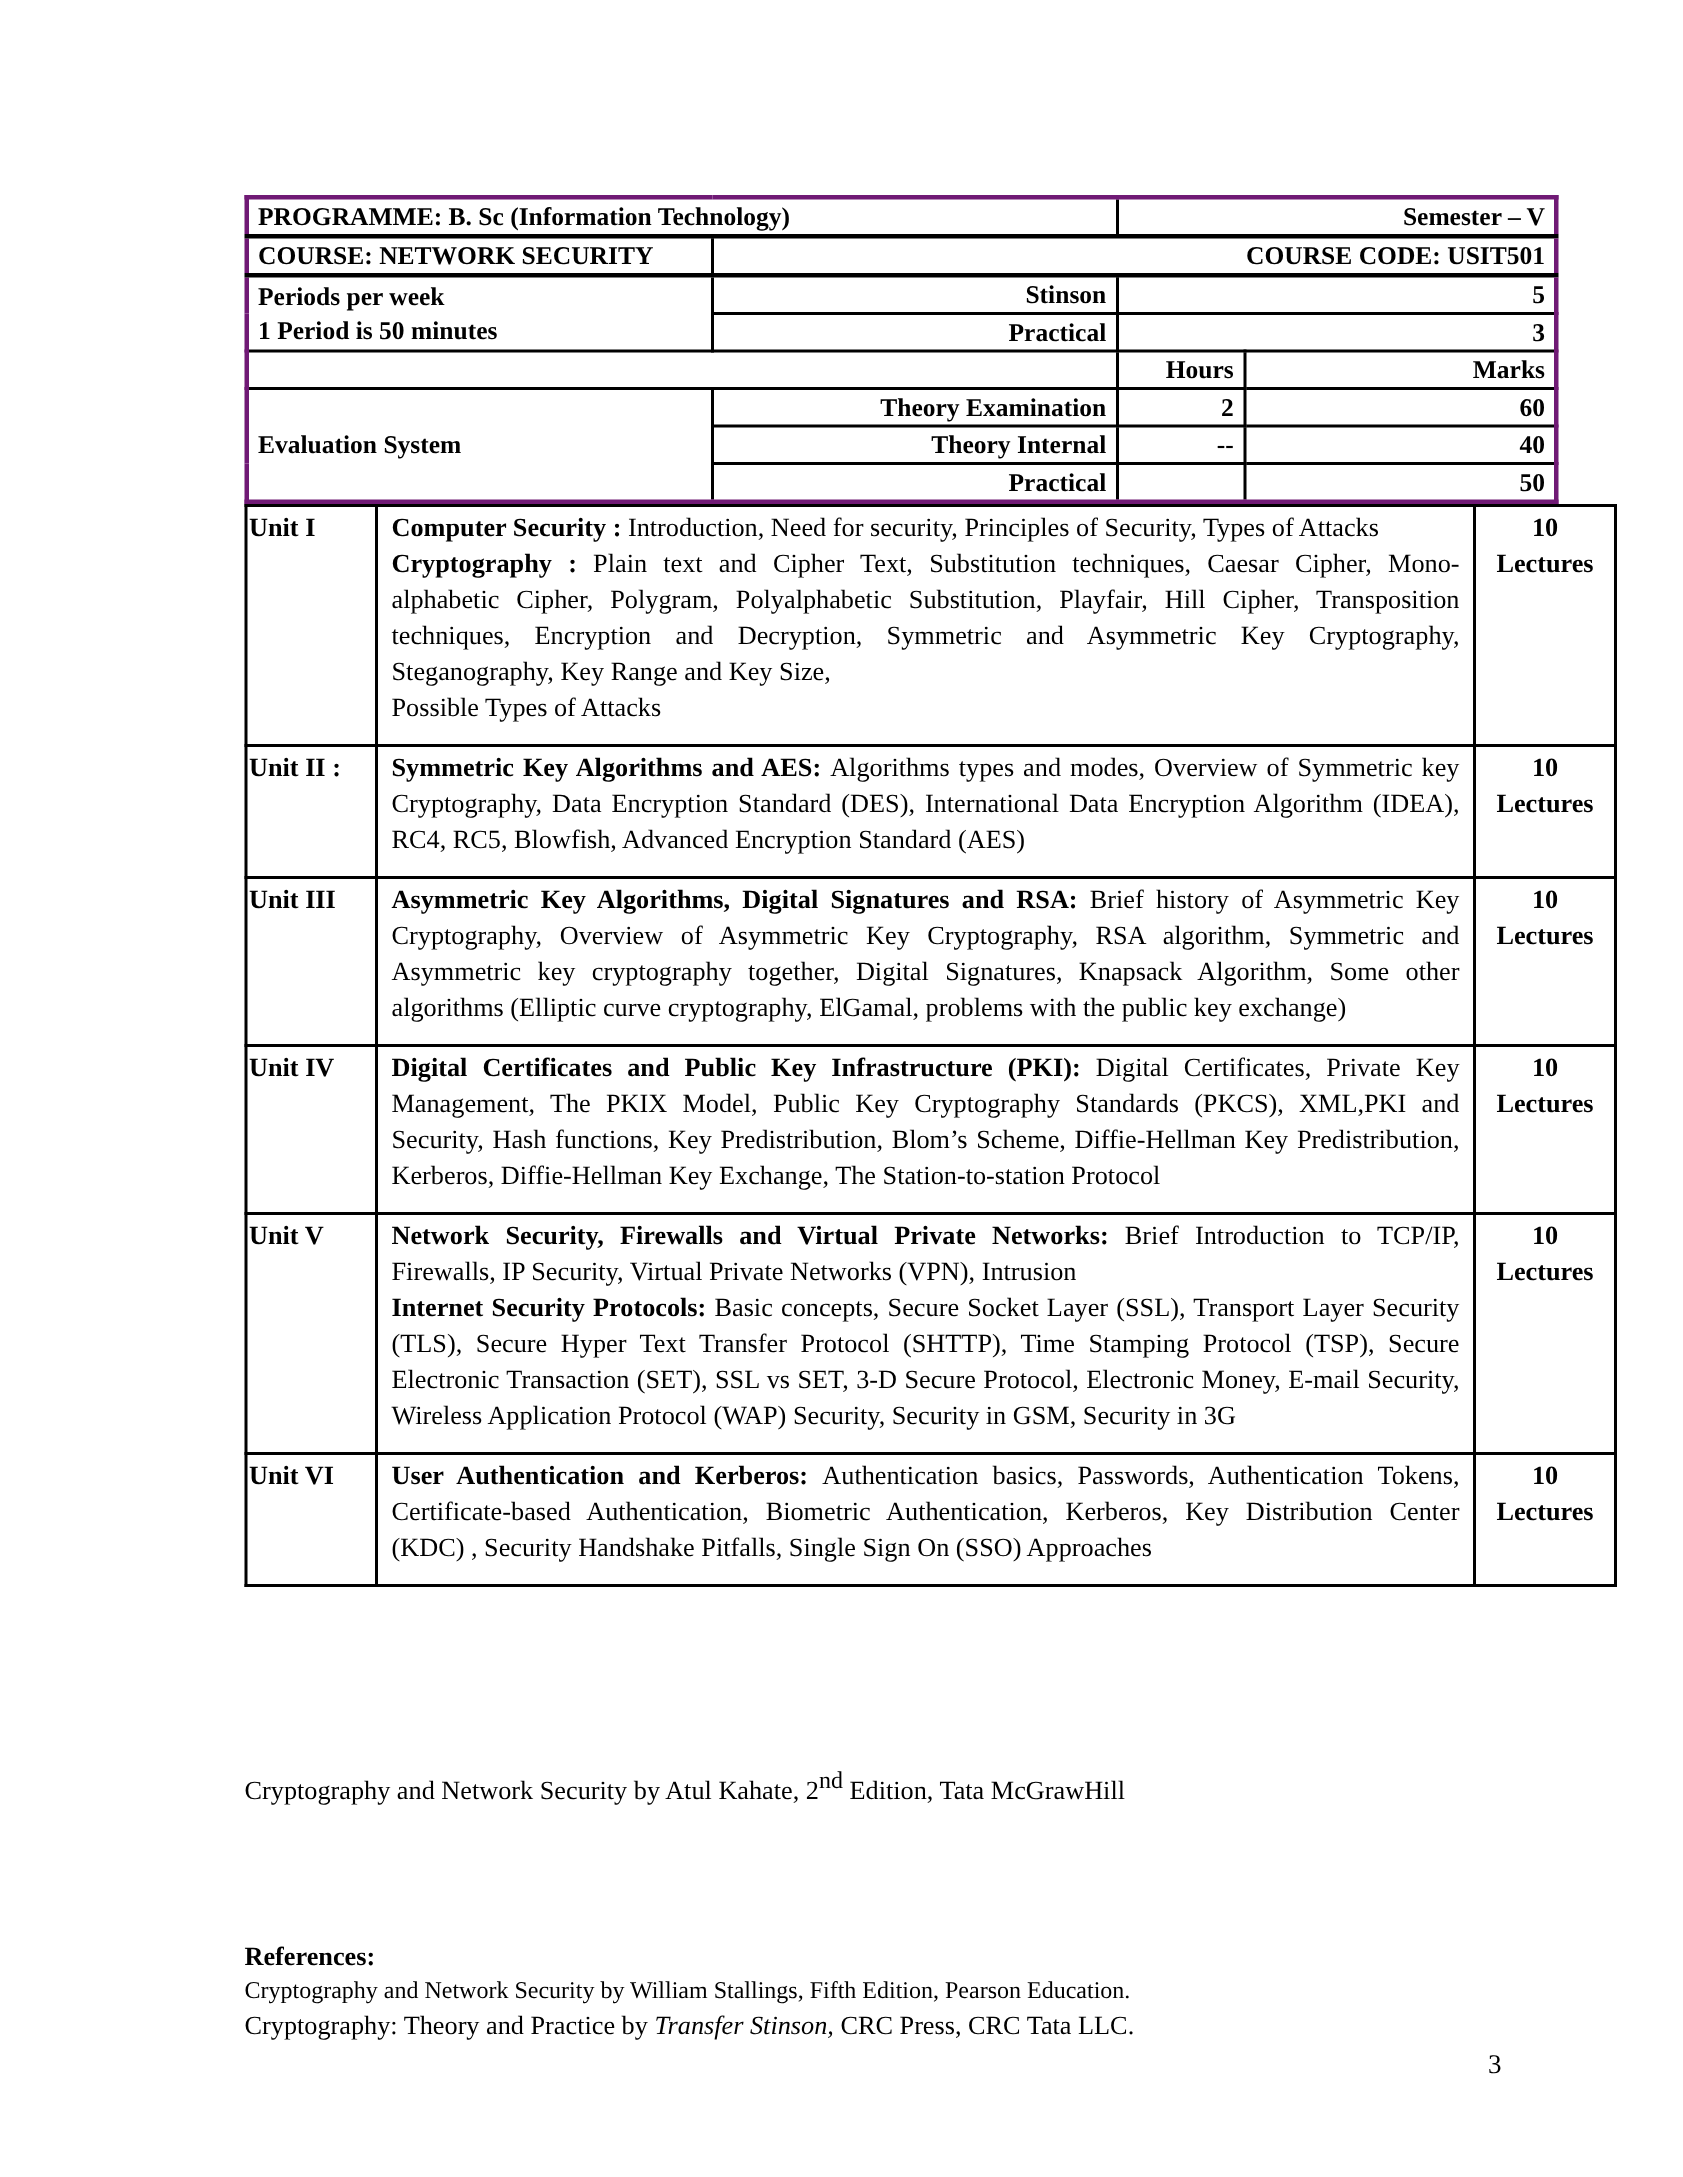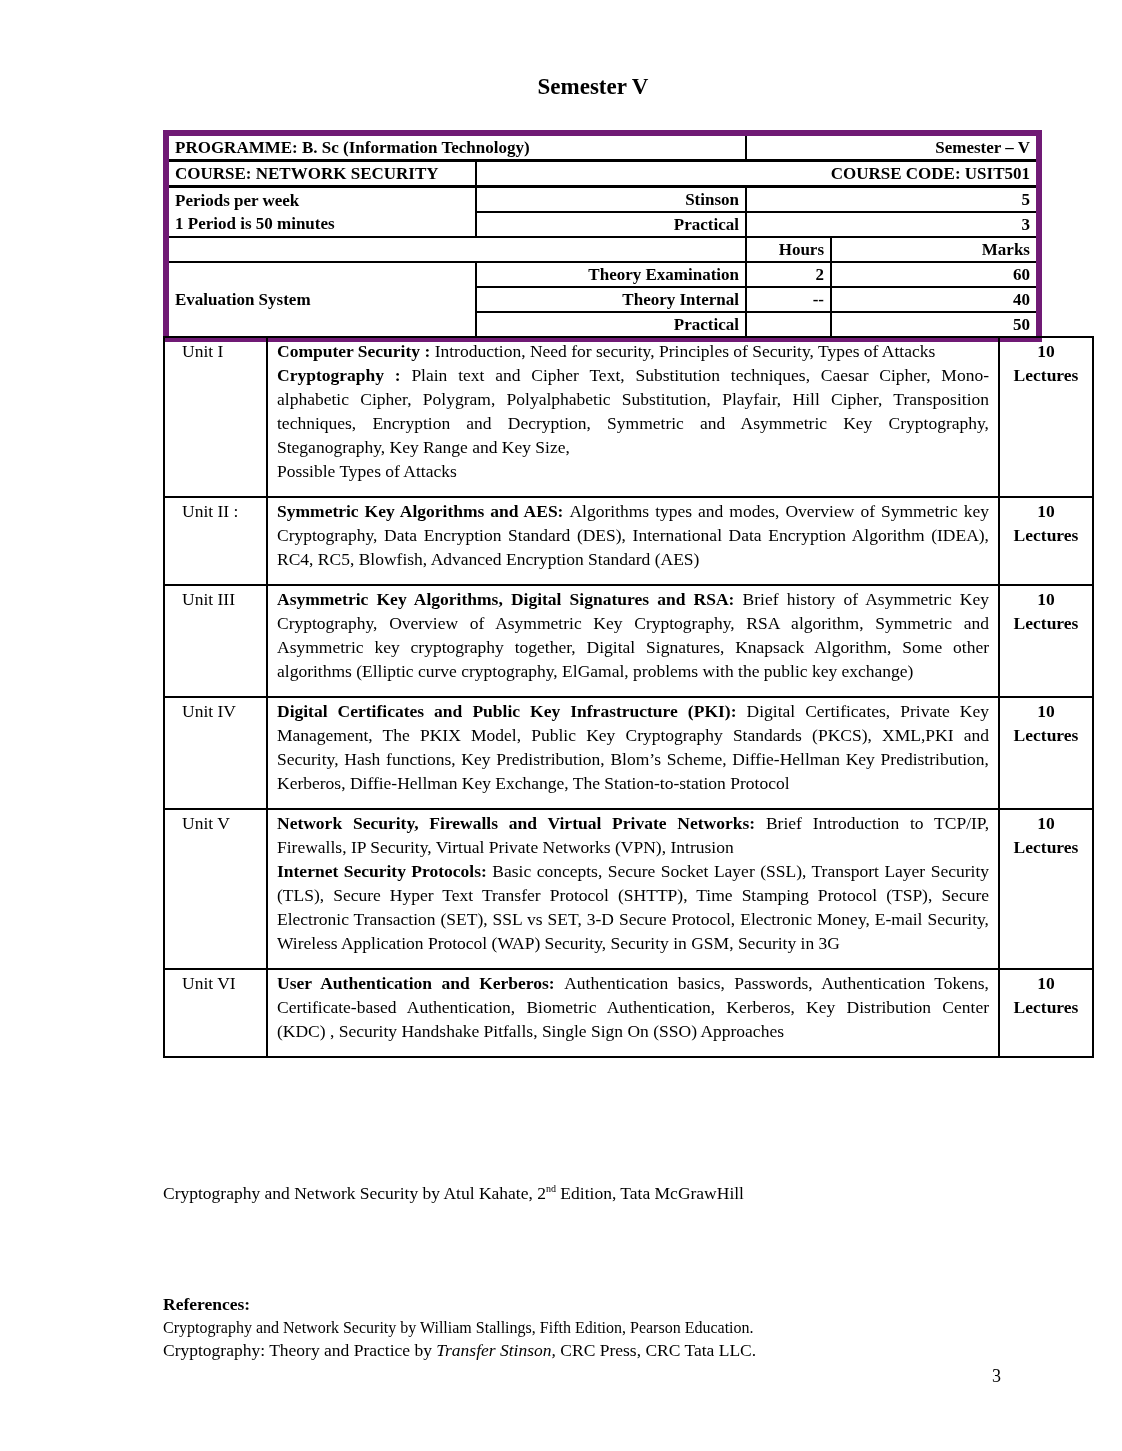--- a/index.html
+++ b/index.html
@@ -11,66 +11,65 @@
 
   .doc-title {
     position:absolute; top:74px; left:163px; width:860px;
     margin:0; text-align:center; font-size:23px; font-weight:bold;
   }
 
   
   table.info-table {
     position:absolute; top:130px; left:163px;
     border-collapse:collapse; table-layout:fixed;
-    border:6px solid #701a75;
+    border:3px solid #701a75;
     font-size:17px; font-weight:bold;
   }
   table.info-table td {
     border:2px solid #000; padding:0 6px; height:23px;
     white-space:nowrap; overflow:hidden; vertical-align:middle;
   }
   table.info-table td.thick-bottom { border-bottom-width:3px; }
   td.cell-right  { text-align:right; }
   td.cell-center { text-align:right; }
   td.cell-top    { vertical-align:top; }
   .two-line div  { line-height:23px; }
 
   
   table.units-table {
     position:absolute; top:336px; left:163px;
     border-collapse:collapse; table-layout:fixed;
     border:2px solid #000; font-size:17.5px;
   }
   table.units-table td { border:2px solid #000; vertical-align:top; }
-  td.unit-label   { width:82px;  font-weight:normal; padding:1px 2px 0 17px; line-height:24px; }
+  td.unit-label   { width:82px;  font-weight:bold; padding:1px 2px 0 1px; line-height:24px; }
   td.unit-content { width:712px; padding:1px 9px 13px 9px; }
   td.unit-content p { margin:0; text-align:justify; line-height:24px; }
   td.unit-lectures { width:90px; font-weight:bold; text-align:center; padding-top:1px; line-height:24px; }
 
   
   .books      { position:absolute; top:1182px; left:163px; width:884px; }
   .references { position:absolute; top:1293px; left:163px; width:884px; }
   .books p, .references p { margin:0; font-size:17.5px; line-height:23px; }
   p.bold { font-weight:bold; }
   p.justify { text-align:justify; }
   p.smaller { font-size:16px; line-height:23px; }
-  sup.ordinal { font-size:10px; line-height:0; vertical-align:super; }
+  sup.ordinal { font-size:16px; line-height:0; vertical-align:super; }
   .italic { font-style:italic; }
 
   .page-number {
     position:absolute; top:1366px; left:992px;
     font-size:18px;
   }
 </style>
 </head>
 <body>
 
 <div class="page">
 
-  <h1 class="doc-title">Semester V</h1>
 
   <table class="info-table">
     <colgroup>
       <col style="width:310px">
         <col style="width:270px">
         <col style="width:85px">
         <col style="width:208px">
     </colgroup>
     <tbody>
       <tr>

